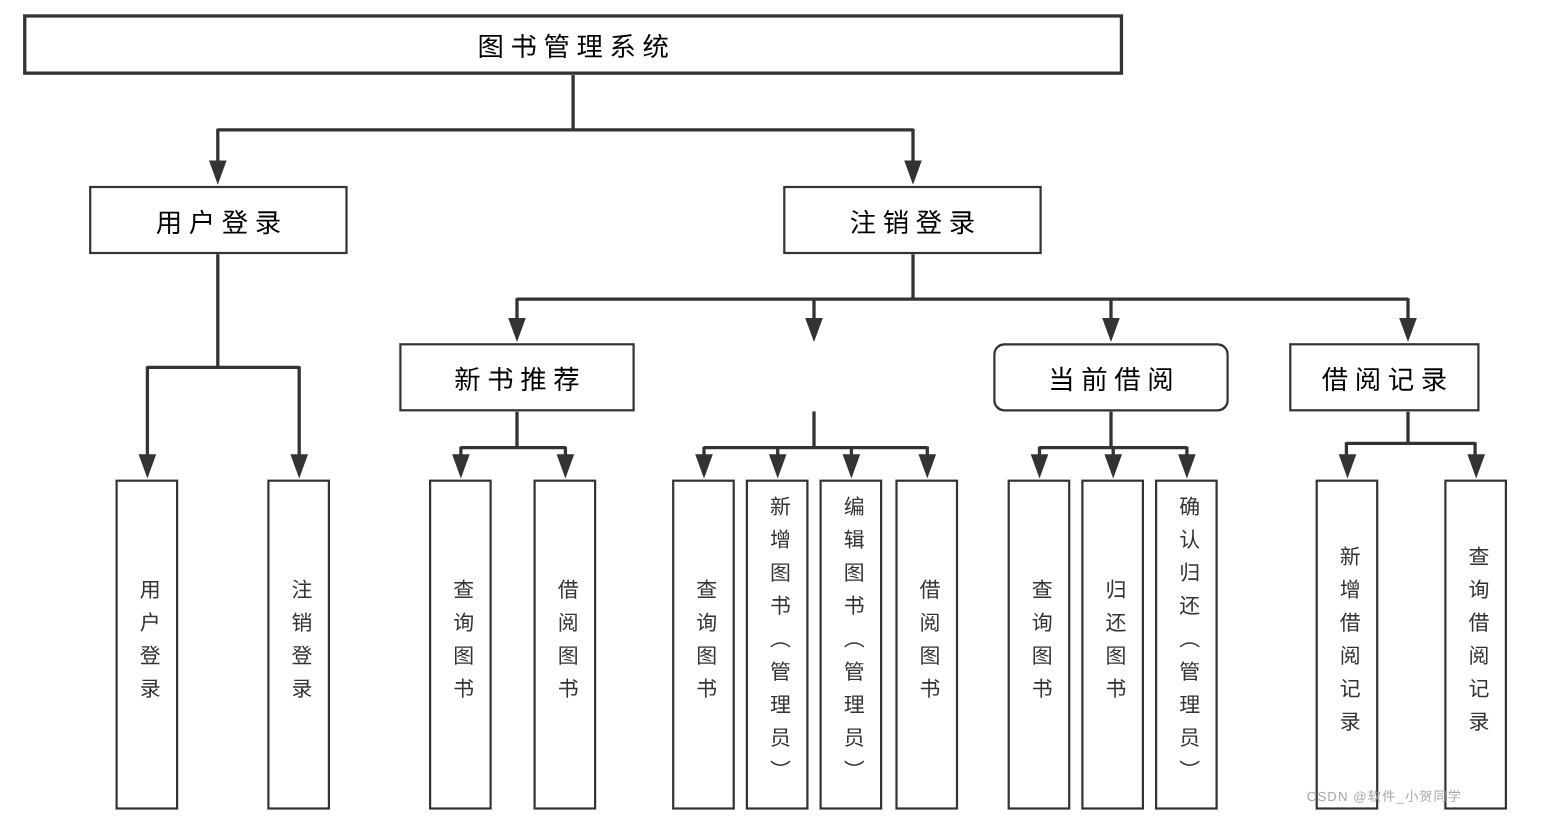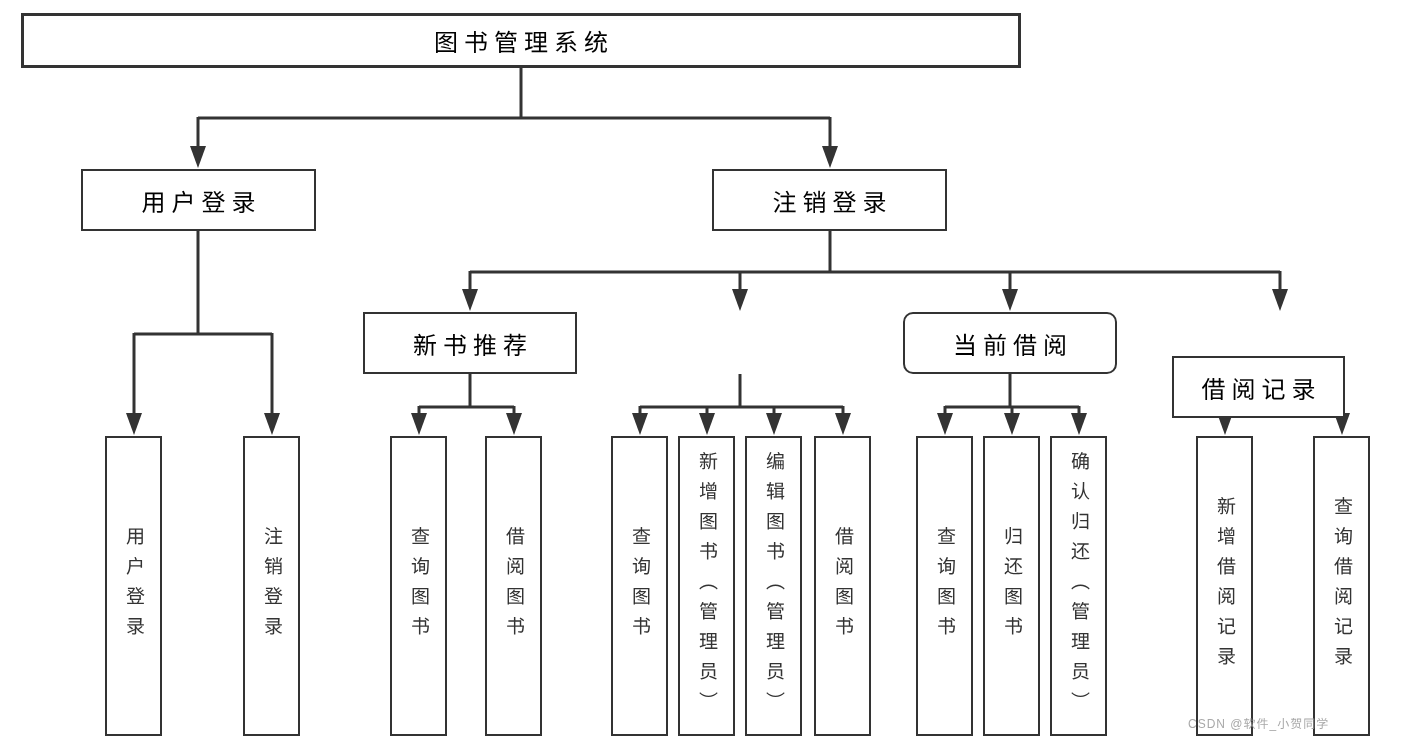--- a/index.html
+++ b/index.html
@@ -131,21 +131,21 @@
   <div class="box lvl2" style="left:712px;">
     <span class="hlabel">注销登录</span>
   </div>
 
   <div class="box lvl3" style="left:363px;">
     <span class="hlabel">新书推荐</span>
   </div>
   <div class="box lvl3" style="left:903px;border-radius:10px;">
     <span class="hlabel">当前借阅</span>
   </div>
-  <div class="box lvl3" style="left:1172px;width:173px;margin-top:44px;">
+  <div class="box lvl3" style="left:1172px;width:173px;">
     <span class="hlabel">借阅记录</span>
   </div>
 
   <div class="box leaf" style="left:105px;">
     <span class="vlabel">用户登录</span>
   </div>
   <div class="box leaf" style="left:243px;">
     <span class="vlabel">注销登录</span>
   </div>
 

